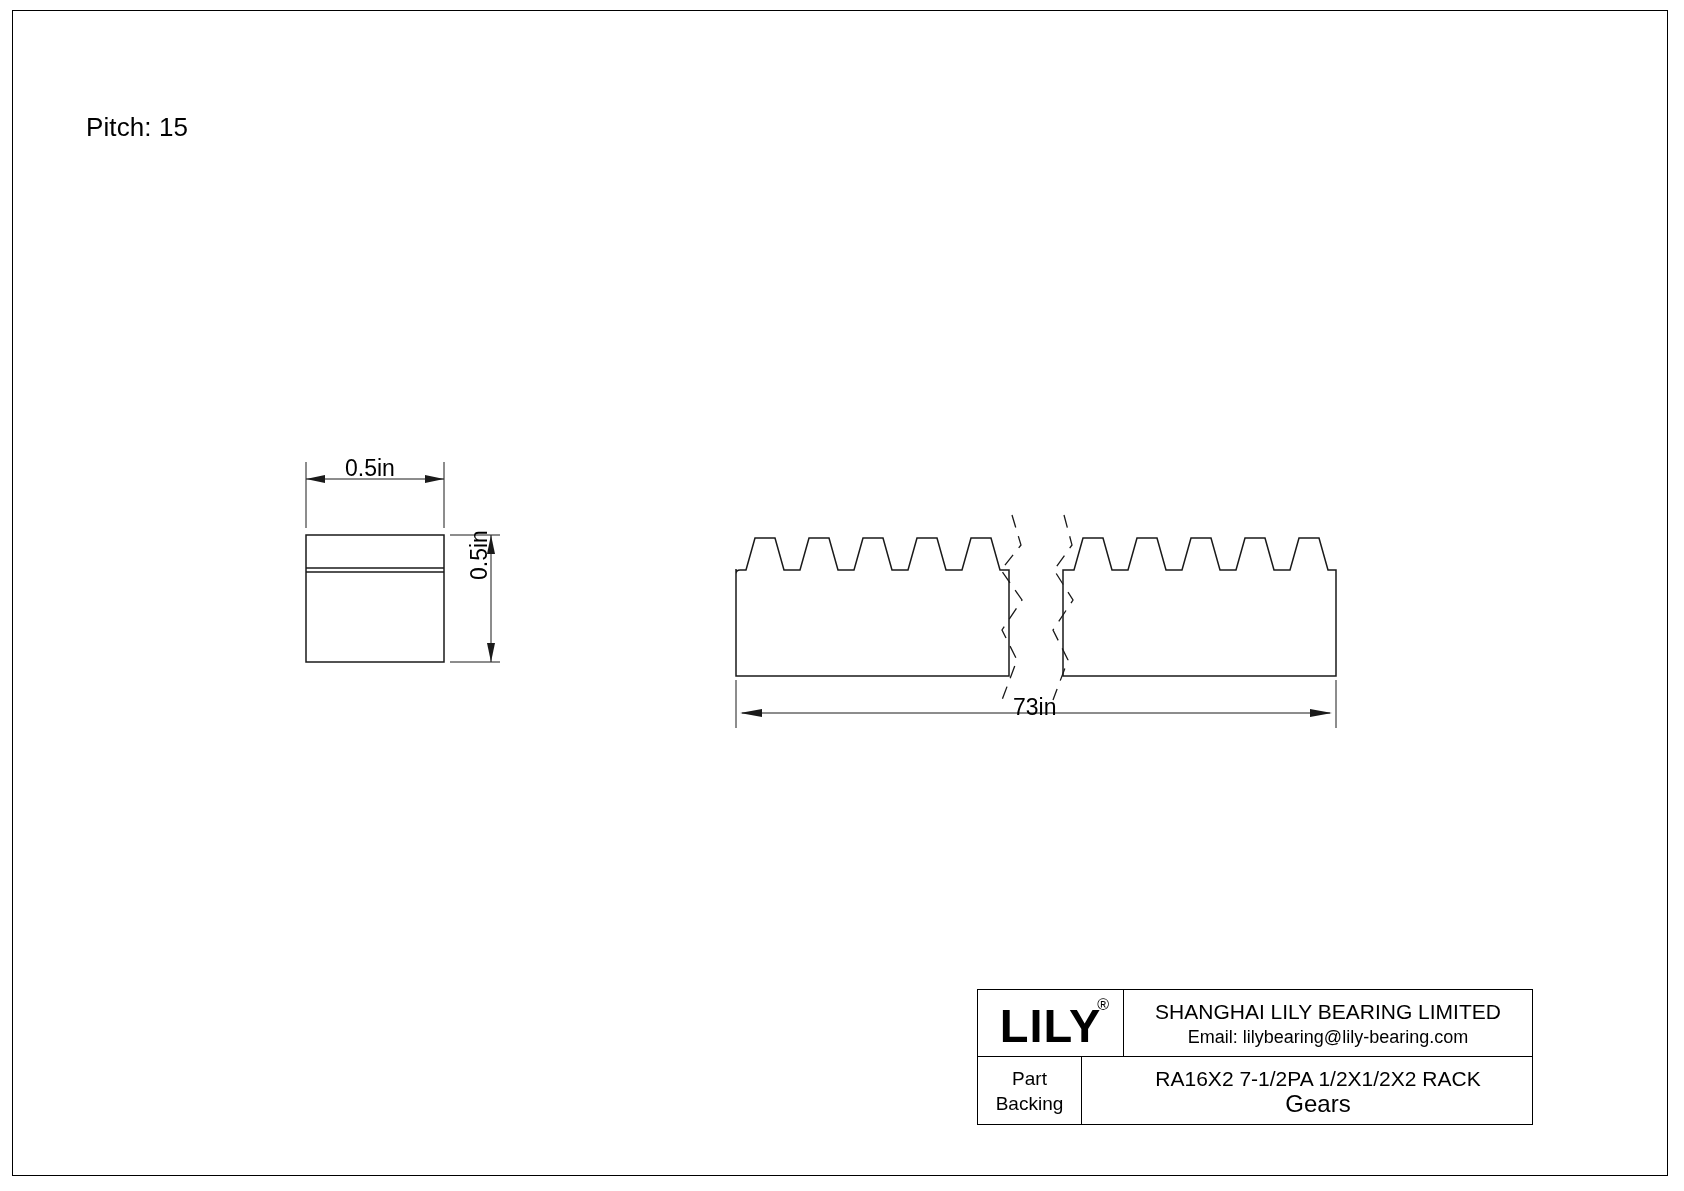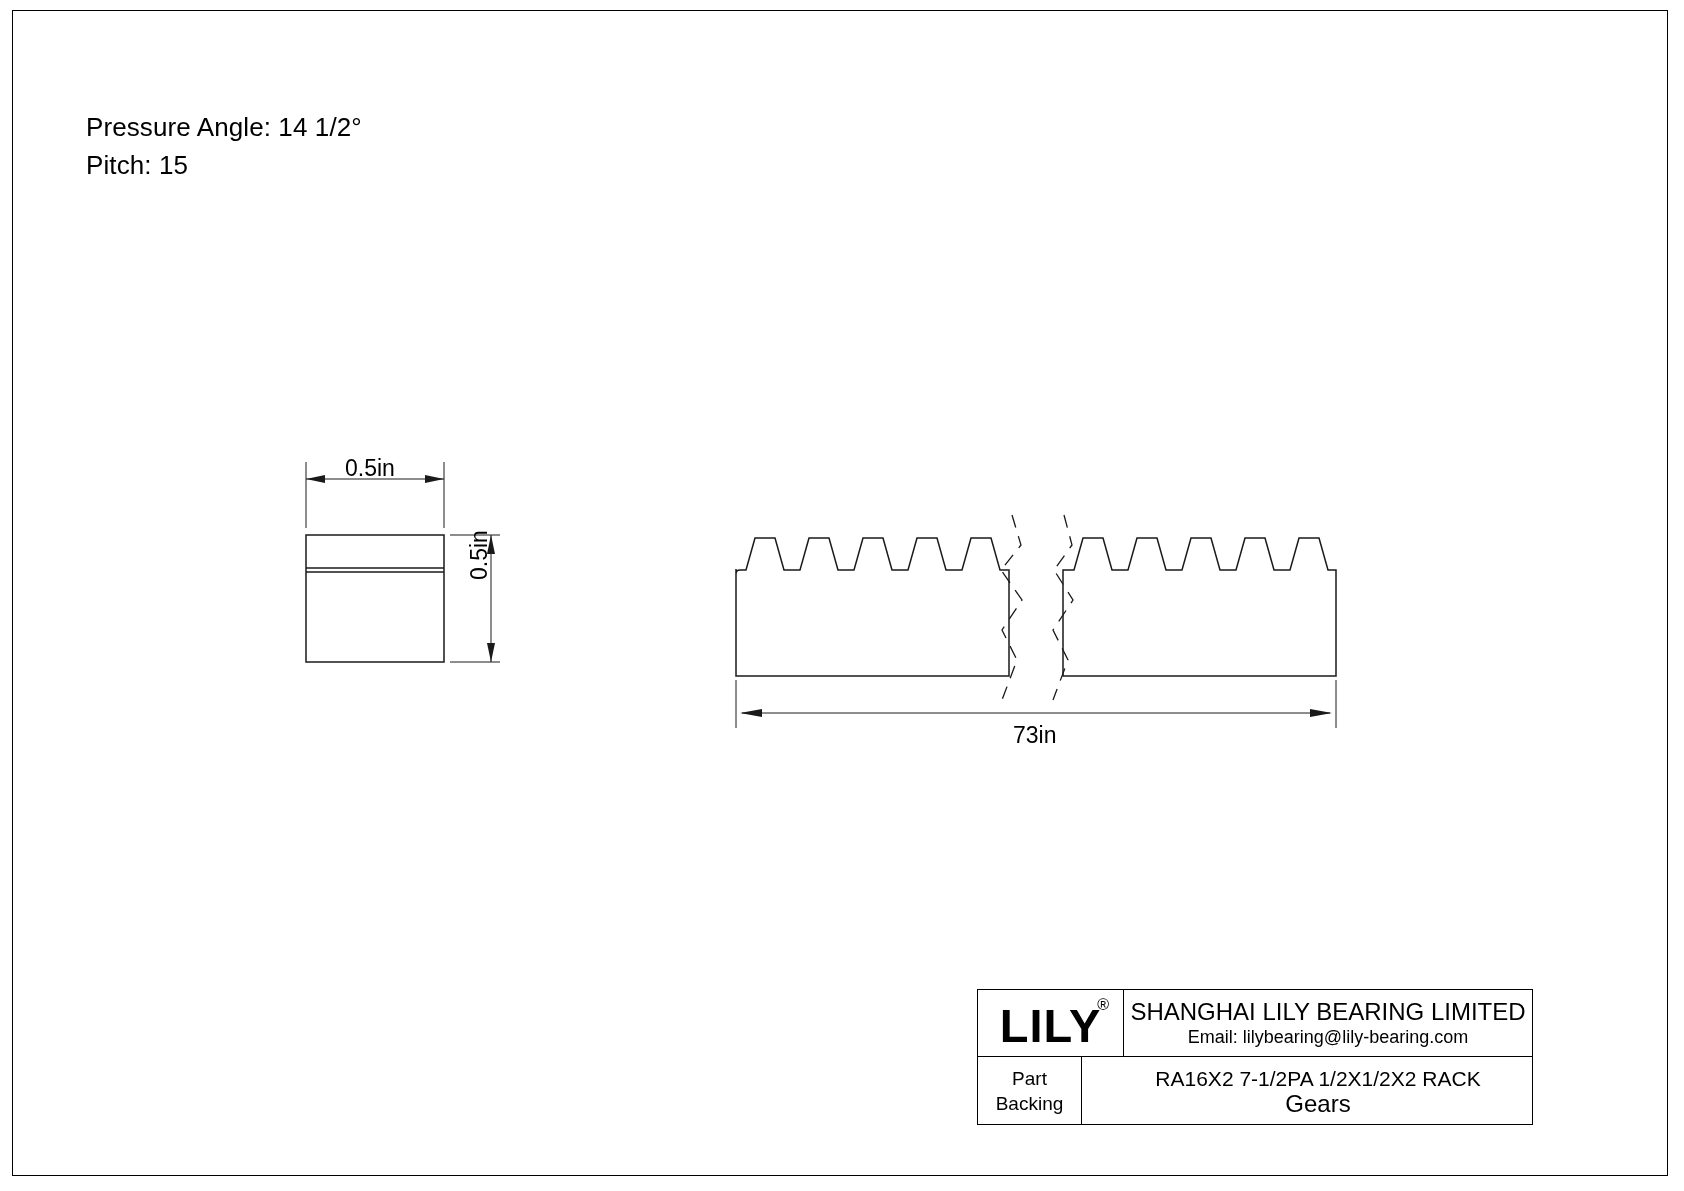--- a/index.html
+++ b/index.html
@@ -64,21 +64,20 @@
   }
   #dim-height-label {
     left: 466px;
     top: 580px;
     transform: rotate(-90deg);
     transform-origin: left top;
   }
   #dim-length-label {
     left: 1013px;
     top: 694px;
-    margin-top: 28px;
   }
 
   
   #title-block {
     position: absolute;
     left: 977px;
     top: 989px;
     width: 556px;
     height: 136px;
     border: 1.5px solid #000;
@@ -116,21 +115,21 @@
   }
   #tb-company-cell {
     flex: 1;
     display: flex;
     flex-direction: column;
     align-items: center;
     justify-content: center;
     padding-top: 2px;
   }
   #company-name {
-    font-size: 24px;
+    font-size: 21px;
     line-height: 26px;
     white-space: nowrap;
   }
   #company-email {
     font-size: 18px;
     line-height: 24px;
     white-space: nowrap;
   }
   #tb-bottom-row {
     display: flex;
@@ -167,21 +166,20 @@
   }
 </style>
 </head>
 <body>
 
 <div id="page">
 
   <div id="sheet-border"></div>
 
   <div id="spec-block">
-    <div>Pressure Angle: 14 1/2°</div>
     <div>Pitch: 15</div>
   </div>
 
   <svg id="draw-layer" viewBox="0 0 1684 1191">
     <g stroke="#1a1a1a" fill="none" stroke-width="1.5">
 
       <rect x="306" y="535" width="138" height="127"></rect>
 
       <line x1="306" y1="568" x2="444" y2="568"></line>
       <line x1="306" y1="572" x2="444" y2="572"></line>

